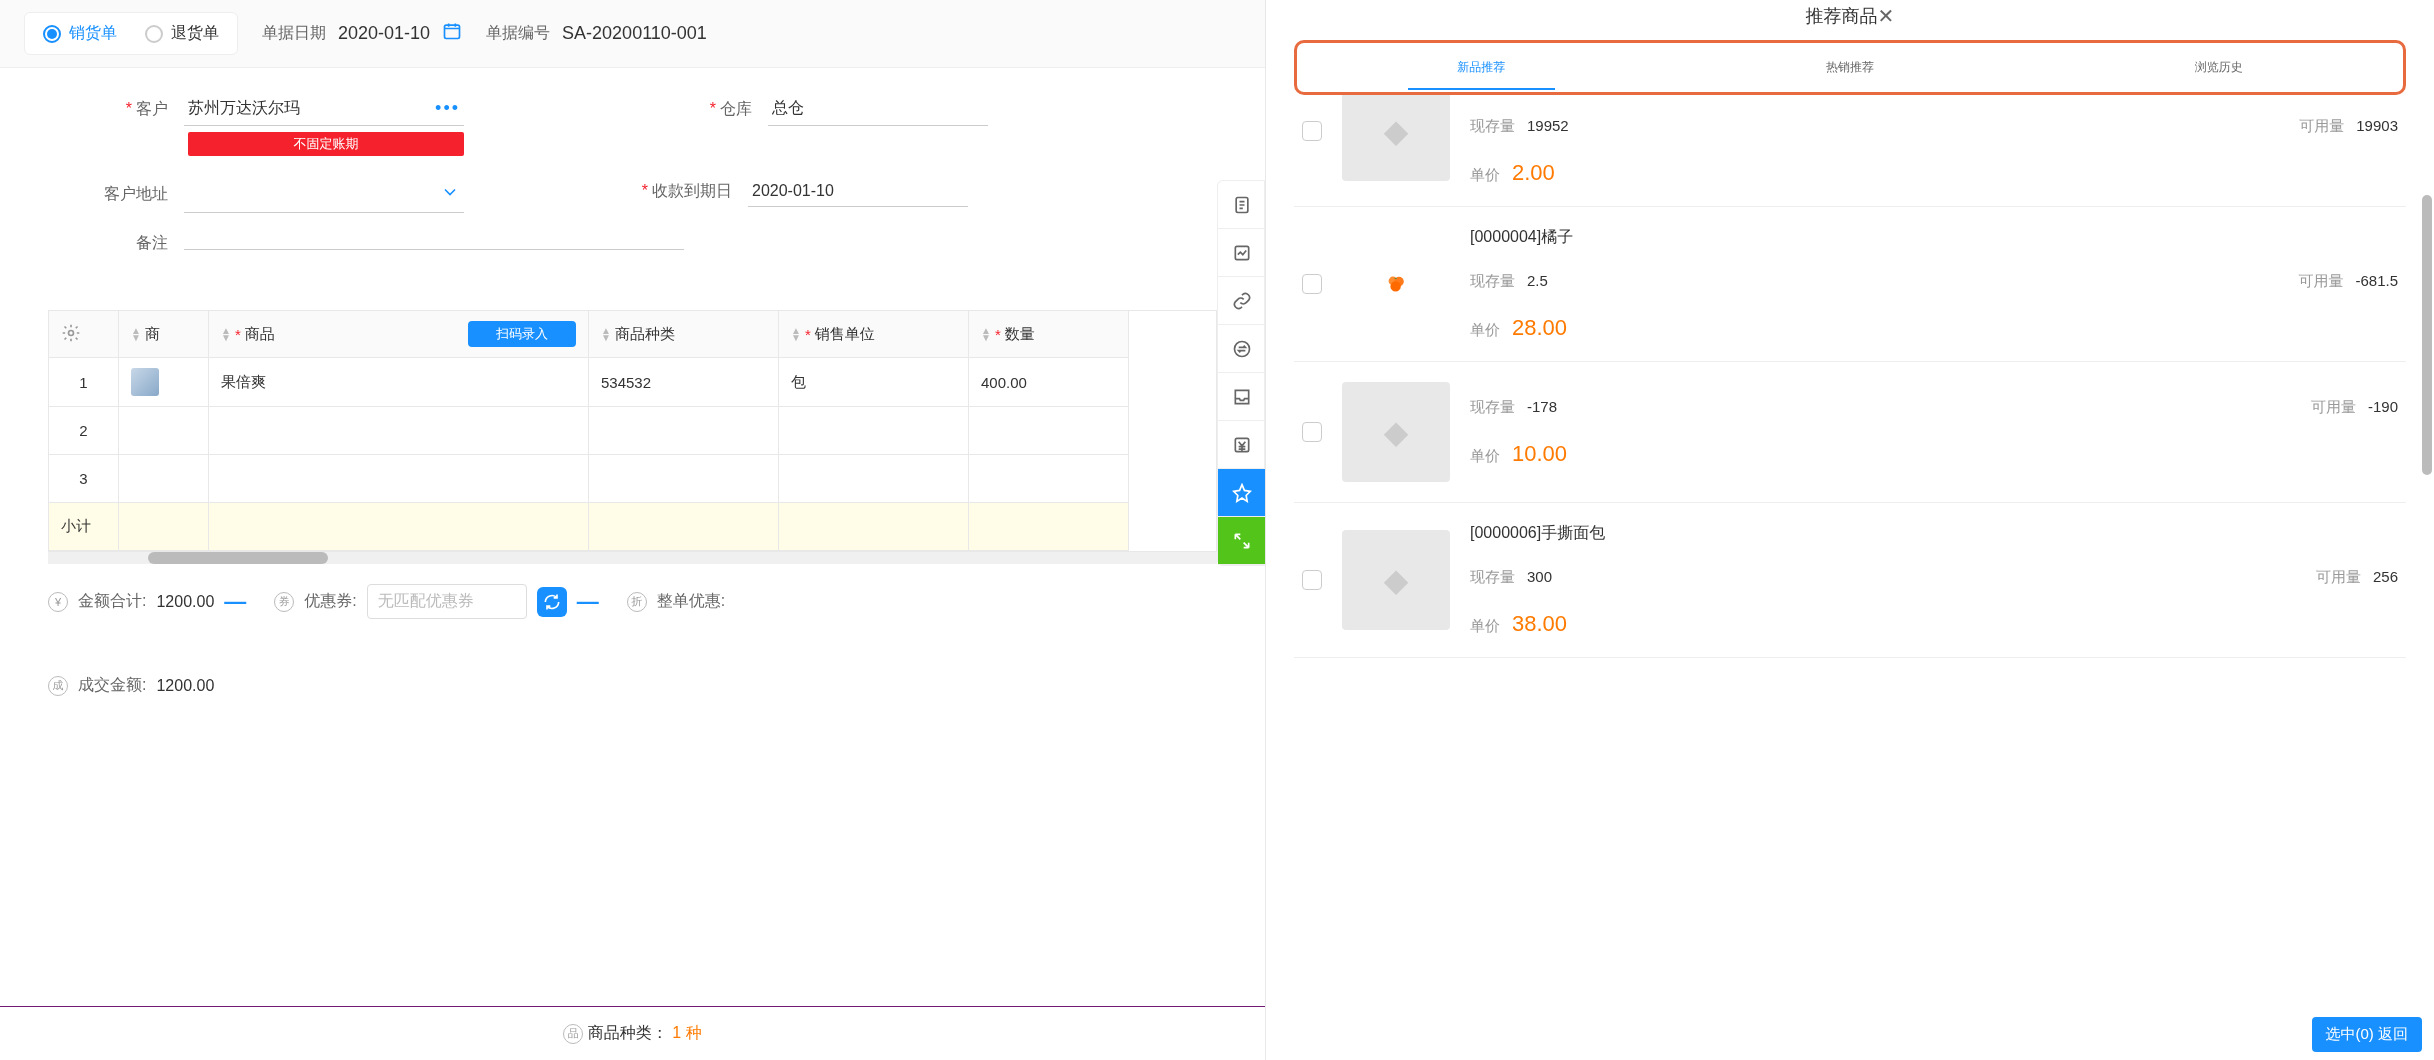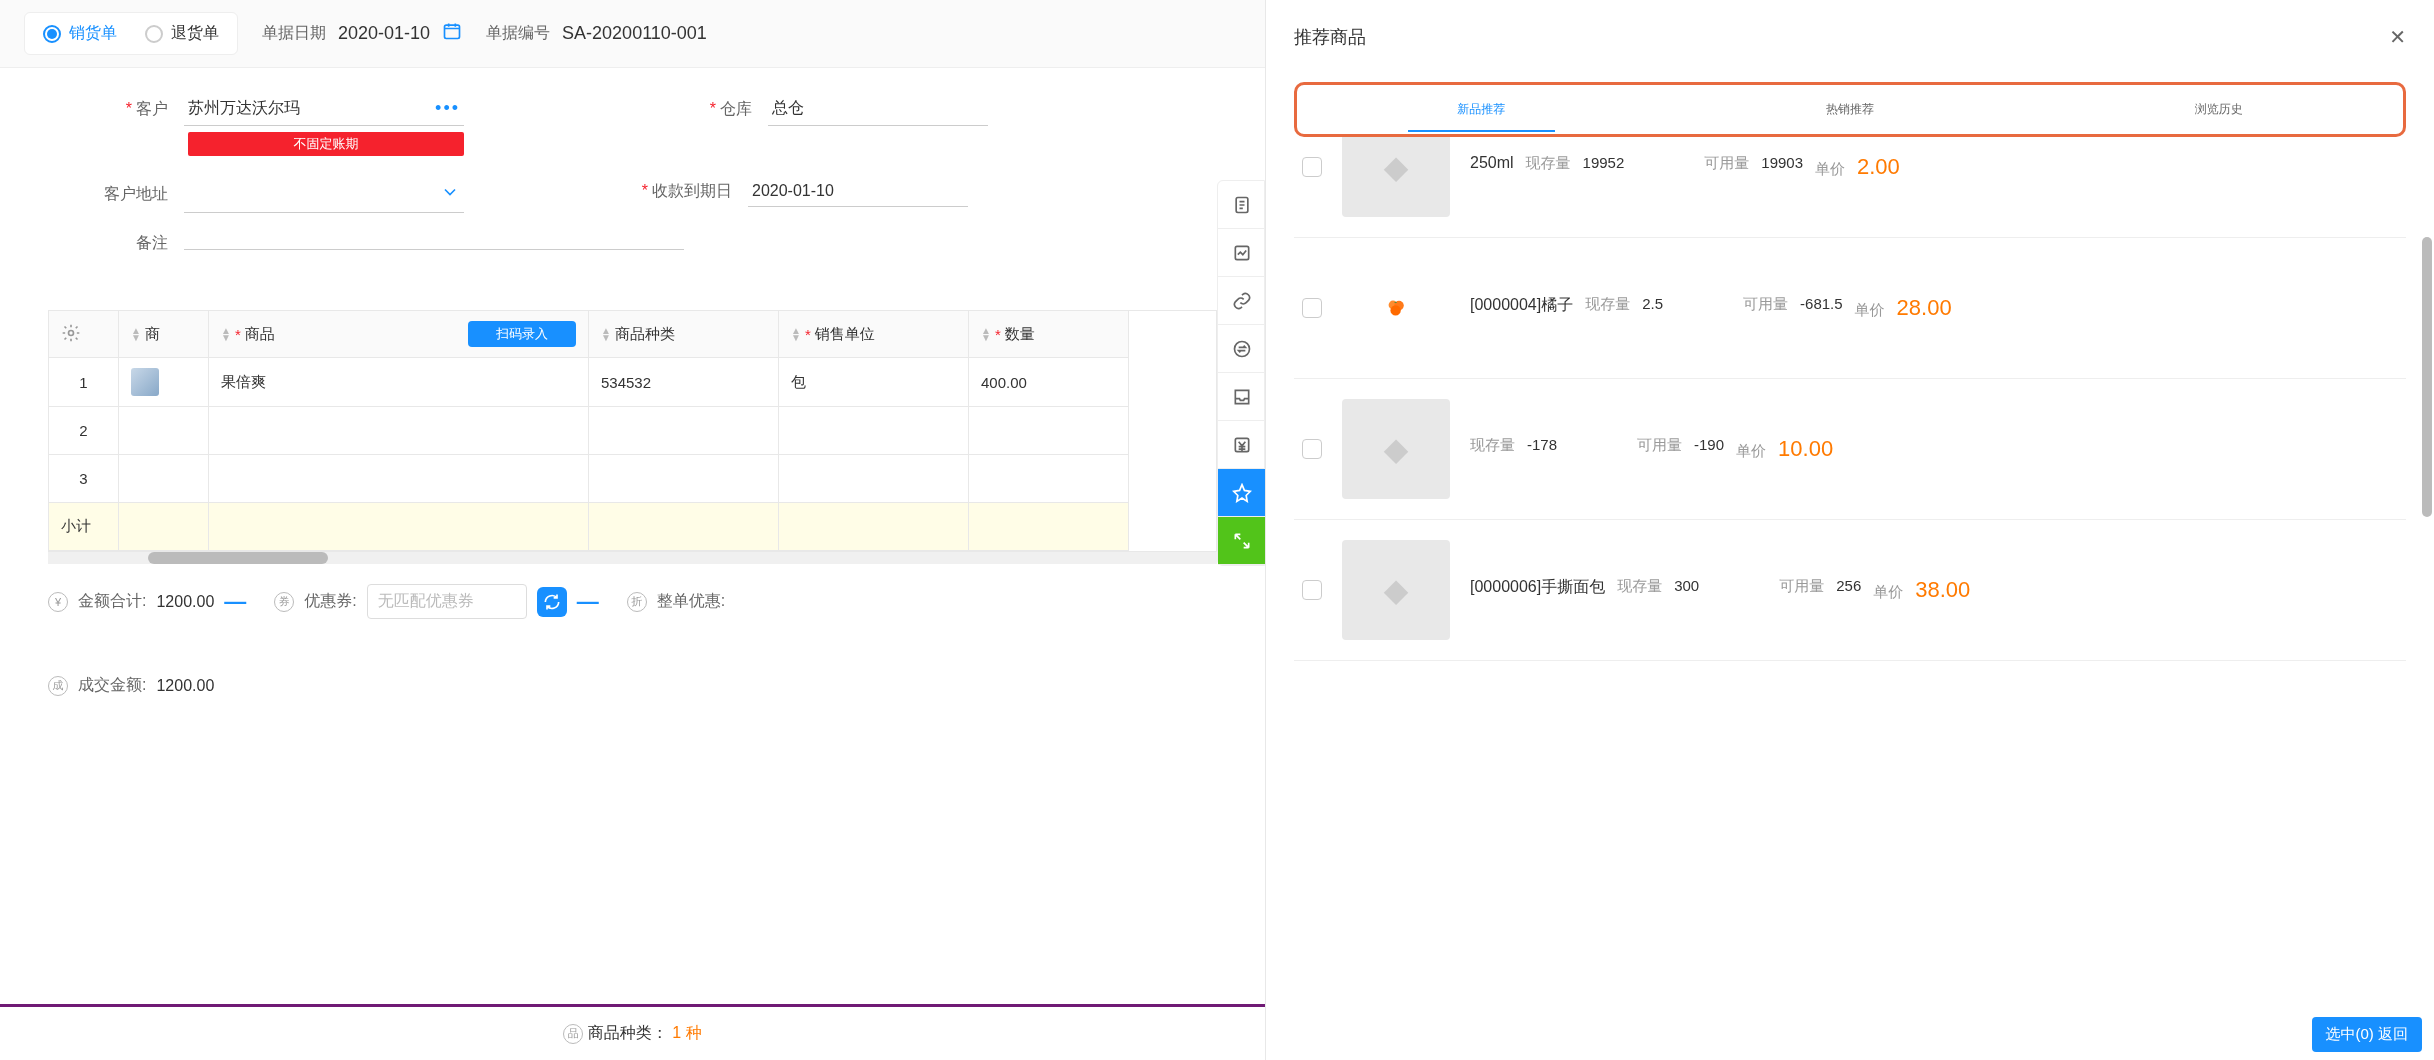--- a/index.html
+++ b/index.html
@@ -39,41 +39,41 @@
 .subtotal-row .td { background: #fffde7; }
 .hscroll { height: 12px; background: #f0f0f0; margin: 0 48px; position: relative; }
 .hscroll::after { content: ''; position: absolute; left: 100px; width: 180px; height: 100%; background: #bbb; border-radius: 6px; }
 .summary { padding: 20px 48px; display: flex; flex-wrap: wrap; gap: 28px; align-items: center; font-size: 16px; }
 .sum-item { display: flex; align-items: center; gap: 10px; }
 .sum-label { color: #666; }
 .sum-icon { width: 20px; height: 20px; border: 1px solid #bbb; border-radius: 50%; display: flex; align-items: center; justify-content: center; font-size: 11px; color: #999; }
 .dash { color: #1890ff; font-size: 22px; font-weight: bold; }
 .coupon-input { border: 1px solid #ddd; padding: 6px 10px; color: #bbb; width: 160px; border-radius: 4px; }
 .refresh-btn { width: 30px; height: 30px; background: #1890ff; border-radius: 6px; display: flex; align-items: center; justify-content: center; color: #fff; }
-.bottom-bar { position: absolute; bottom: 0; left: 0; right: 0; padding: 16px; text-align: center; font-size: 16px; border-top: 3px solid #701a75; background: #fff; }
+.bottom-bar { position: absolute; bottom: 0; left: 0; right: 0; padding: 16px; text-align: center; font-size: 16px; border-top: 1px solid #701a75; background: #fff; }
 .bottom-bar .num { color: #ff7a00; }
 .side-tools { position: absolute; right: 0; top: 180px; width: 48px; background: #fff; border: 1px solid #eee; border-radius: 6px 0 0 6px; }
 .tool { width: 48px; height: 48px; display: flex; align-items: center; justify-content: center; color: #666; border-bottom: 1px solid #eee; font-size: 18px; }
 .tool.blue { background: #1890ff; color: #fff; }
 .tool.green { background: #52c41a; color: #fff; }
 .right-panel { flex: 1; background: #fff; border-left: 1px solid #e8e8e8; display: flex; flex-direction: column; position: relative; }
-.rp-header { display: flex; justify-content: space-between; align-items: center; padding: 25px 28px; font-size: 18px; }
+.rp-header { display: flex; justify-content: center; align-items: center; padding: 4px 28px; font-size: 18px; }
 .close-x { font-size: 20px; color: #666; cursor: pointer; }
 .tabs-wrap { margin: 8px 28px 0; border: 3px solid #e86a3f; border-radius: 10px; padding: 4px 0; }
 .tabs { display: flex; }
 .tab { flex: 1; text-align: center; padding: 12px; font-size: 12px; color: #666; cursor: pointer; position: relative; }
 .tab.active { color: #1890ff; }
 .tab.active::after { content: ''; position: absolute; bottom: -2px; left: 30%; right: 30%; height: 2px; background: #1890ff; }
 .product-list { flex: 1; overflow-y: auto; padding: 0 28px; position: relative; }
 .product { display: flex; gap: 20px; padding: 20px 8px; border-bottom: 1px solid #eee; align-items: center; }
 .checkbox { width: 20px; height: 20px; border: 1px solid #ccc; border-radius: 4px; flex-shrink: 0; }
 .prod-img { width: 108px; height: 100px; background: #e8e8e8; border-radius: 4px; flex-shrink: 0; display: flex; align-items: center; justify-content: center; color: #ccc; font-size: 32px; }
 .prod-img.orange2 { background: #fff; position: relative; }
 .prod-img.orange2::before, .prod-img.orange2::after { content: ''; position: absolute; border-radius: 50%; }
-.prod-info { flex: 1; display: flex; flex-direction: row; gap: 12px; }
+.prod-info { flex: 1; display: flex; flex-direction: column; gap: 24px; }
 .prod-name { font-size: 16px; color: #333; }
 .prod-stats { display: flex; gap: 80px; font-size: 15px; }
 .stat { display: flex; gap: 12px; }
 .stat-label { color: #999; }
 .stat-val { color: #333; }
 .price-row { display: flex; gap: 12px; align-items: baseline; }
 .price-label { color: #999; font-size: 15px; }
 .price-val { color: #ff7a00; font-size: 22px; font-weight: 500; }
 .vscroll { position: absolute; right: 2px; top: 100px; width: 10px; height: 280px; background: #bbb; border-radius: 5px; }
 .rp-footer { position: absolute; bottom: 8px; right: 12px; }

